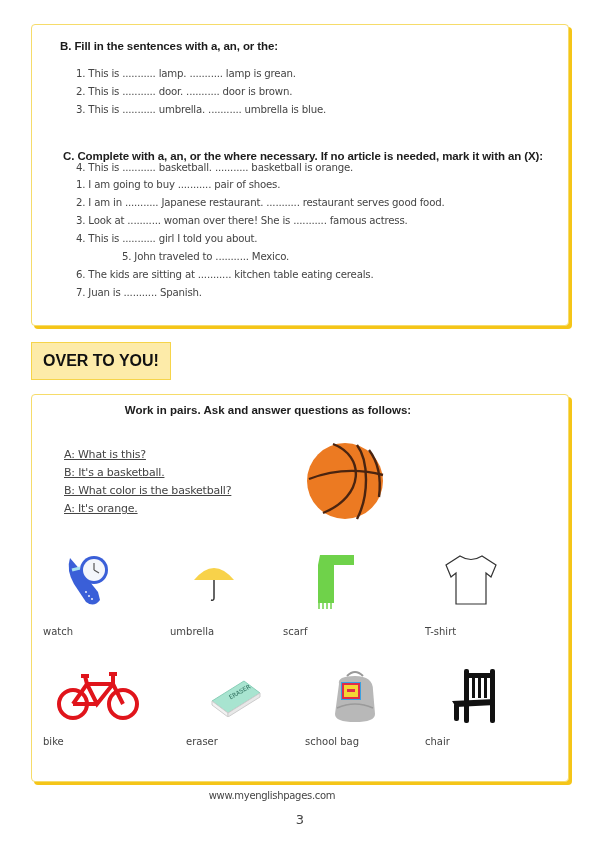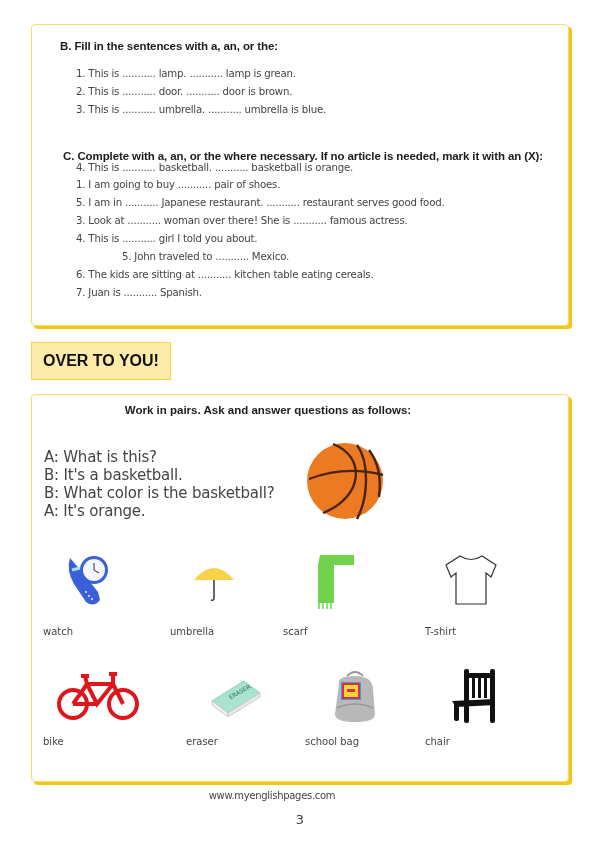--- a/index.html
+++ b/index.html
@@ -26,21 +26,21 @@
       position: absolute; left: 31px; top: 342px; width: 140px; height: 38px;
       background: #fdeba9; border: 1.5px solid #f6d44a; box-sizing: border-box;
       display: flex; align-items: center; justify-content: center;
       font-family: "Liberation Sans", sans-serif; font-weight: bold; font-size: 16px; color: #111;
     }
     .pair-title {
       position: absolute; left: 31px; width: 474px; top: 404px; text-align: center;
       font-family: "Liberation Sans", sans-serif; font-weight: bold; font-size: 11.5px; color: #1c1c1c;
     }
     .dialog {
-      position: absolute; left: 44px; font-size: 15px; color: #444; letter-spacing: -0.2px;
+      position: absolute; left: 64px; font-size: 11px; color: #444; letter-spacing: -0.2px; text-decoration: underline;
     }
     .picture { position: absolute; }
     .pic-label {
       position: absolute; font-size: 10px; color: #444; text-align: left; width: 100px;
     }
     .footer-url {
       position: absolute; top: 790px; left: 0; width: 544px; text-align: center;
       font-size: 10px; color: #444; letter-spacing: -0.3px;
     }
     .page-num {
@@ -54,21 +54,21 @@
 <div class="box" id="box-top"></div>
 
 <div class="heading" style="left:60px; top:40px;">B. Fill in the sentences with a, an, or the:</div>
 <div class="item" style="left:76px; top:68px;">1. This is ........... lamp. ........... lamp is grean.</div>
 <div class="item" style="left:76px; top:86px;">2. This is ........... door. ........... door is brown.</div>
 <div class="item" style="left:76px; top:104px;">3. This is ........... umbrella. ........... umbrella is blue.</div>
 <div class="item" style="left:76px; top:122px;margin-top:40px;">4. This is ...........  basketball. ........... basketball is orange.</div>
 
 <div class="heading" style="left:63px; top:150px;">C. Complete with a, an, or the where necessary. If no article is needed, mark it with an (X):</div>
 <div class="item" style="left:76px; top:179px;">1. I am going to buy ........... pair of shoes.</div>
-<div class="item" style="left:76px; top:197px;">5. I am in ........... Japanese restaurant. ........... restaurant serves good food.</div>
+<div class="item" style="left:76px; top:197px;">2. I am in ........... Japanese restaurant. ........... restaurant serves good food.</div>
 <div class="item" style="left:76px; top:215px;">3. Look at ........... woman over there! She is ........... famous actress.</div>
 <div class="item" style="left:76px; top:233px;">4. This is ...........  girl I told you about.</div>
 <div class="item" style="left:76px; top:251px;margin-left:46px;">5. John traveled to ........... Mexico.</div>
 <div class="item" style="left:76px; top:269px;">6. The kids are sitting at ........... kitchen table eating cereals.</div>
 <div class="item" style="left:76px; top:287px;">7. Juan is ........... Spanish.</div>
 
 <div class="banner">OVER TO YOU!</div>
 
 <div class="box" id="box-bottom"></div>
 <div class="pair-title">Work in pairs. Ask and answer questions as follows:</div>

